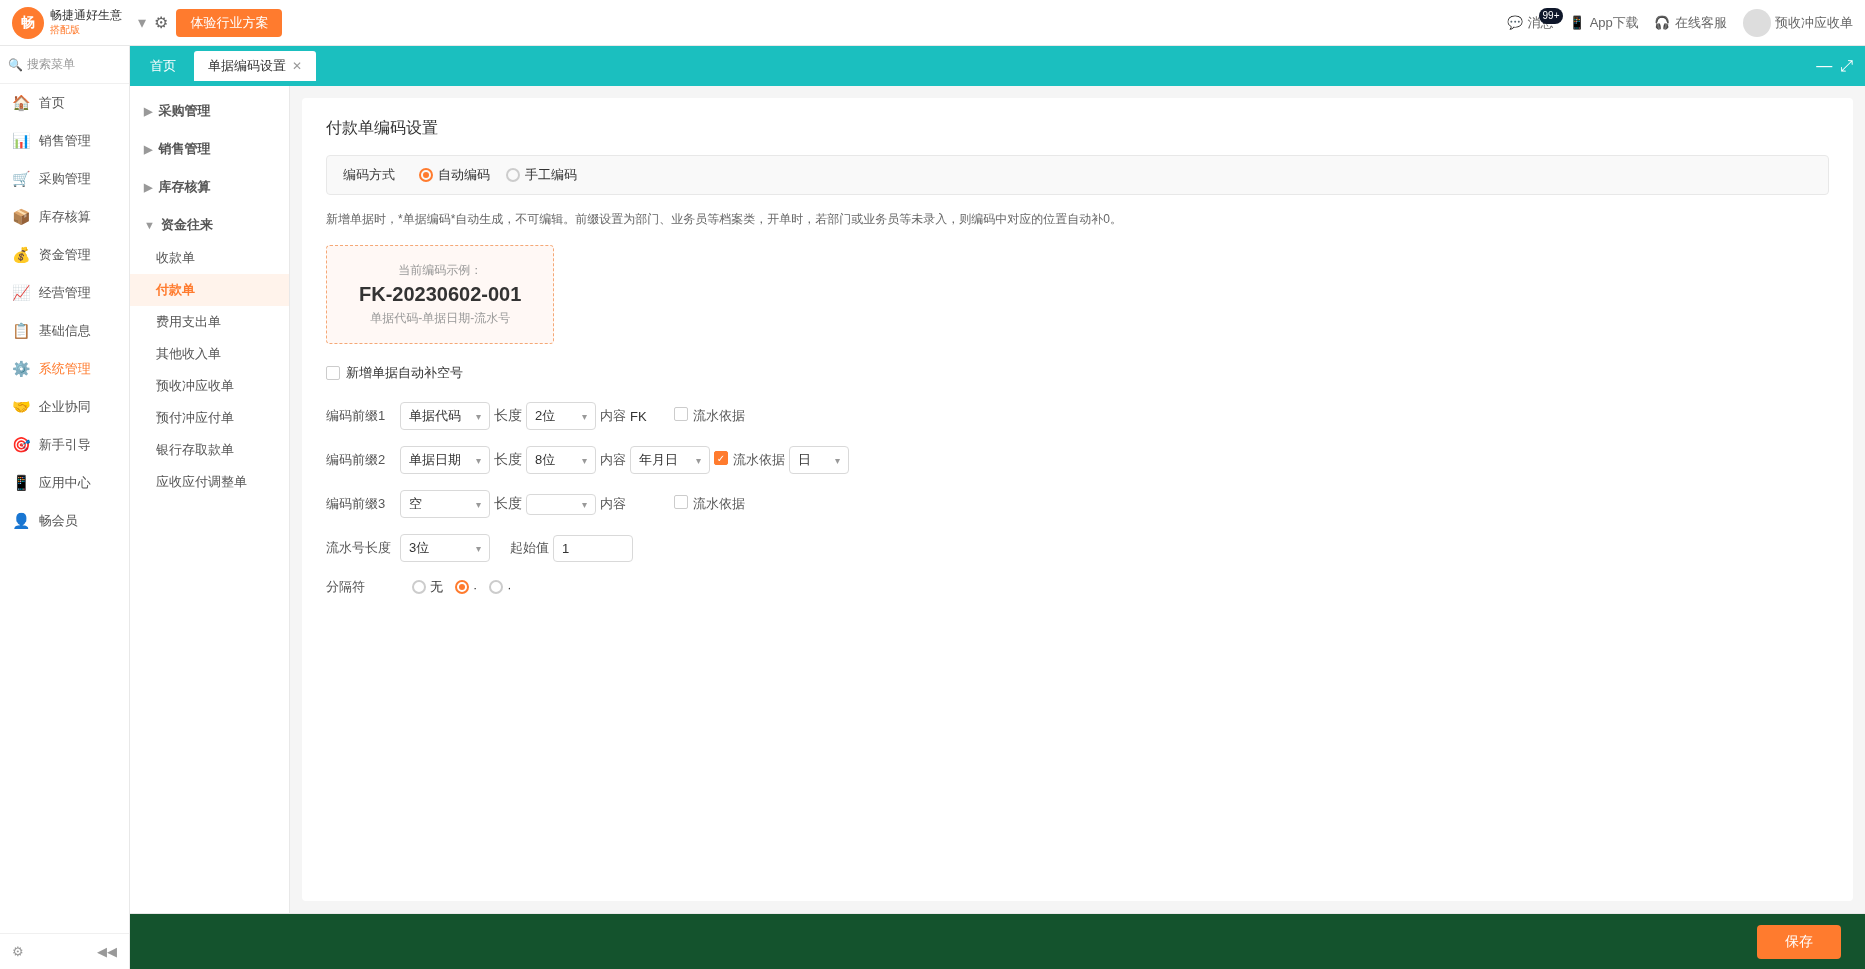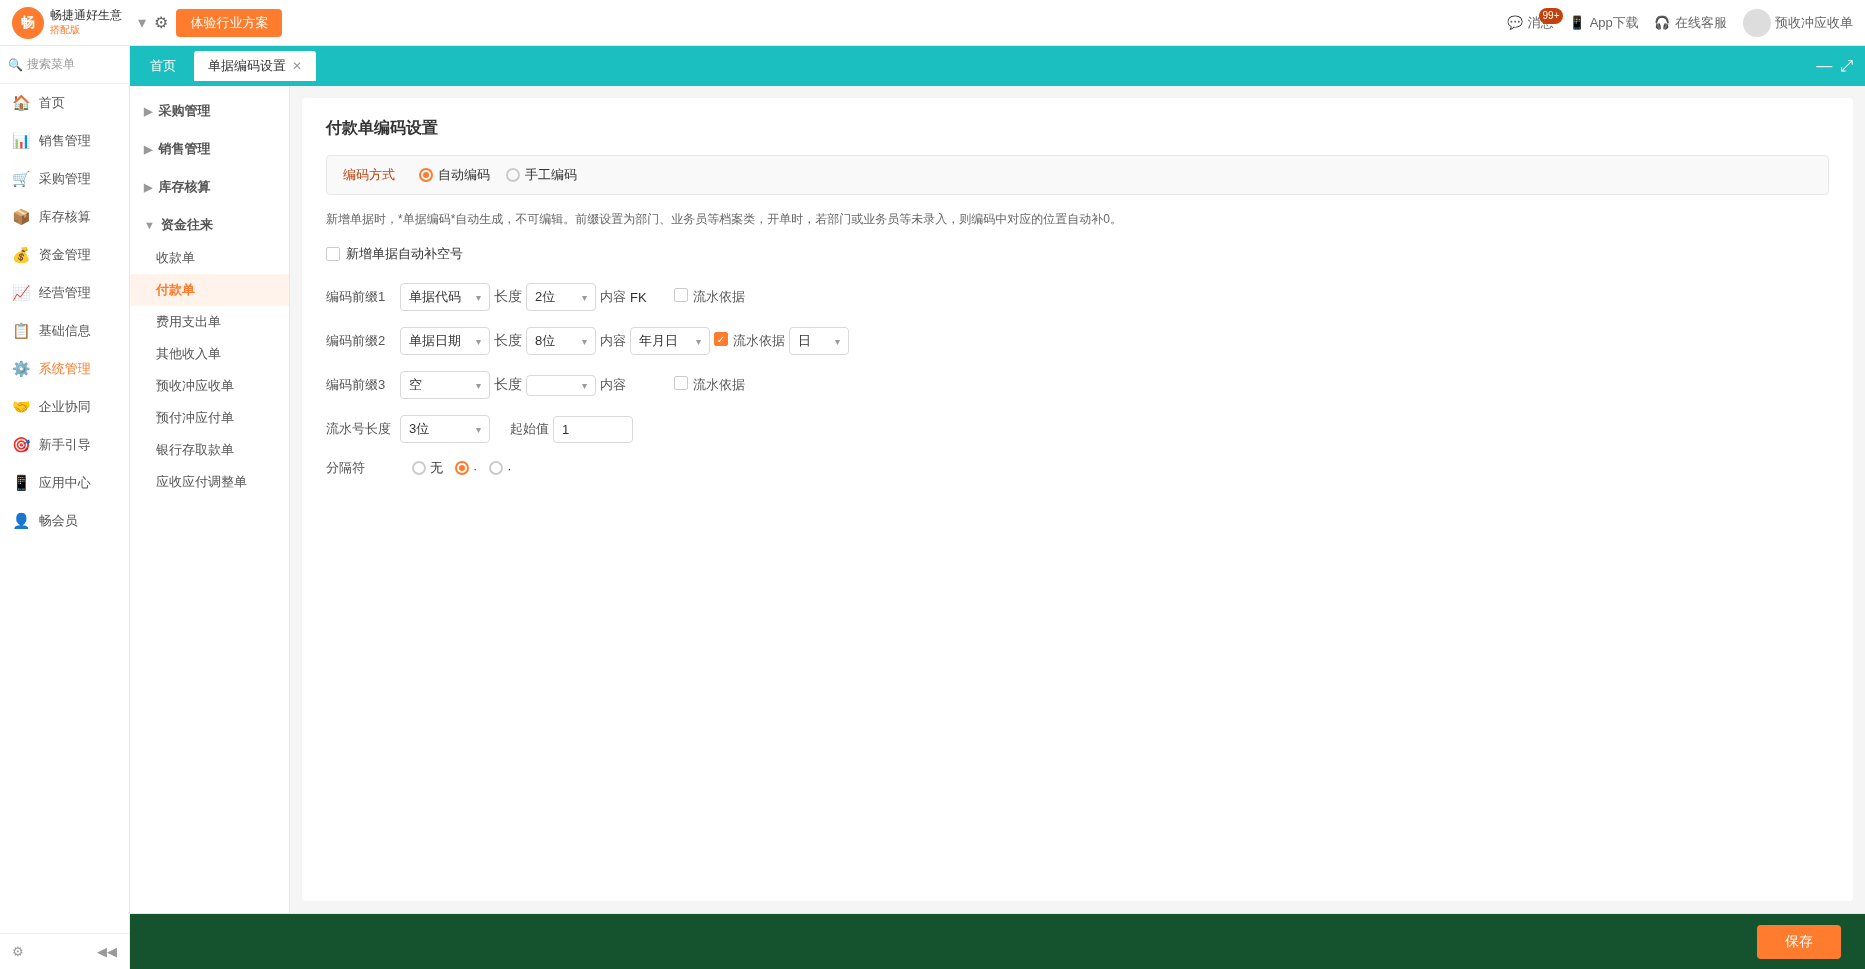--- a/index.html
+++ b/index.html
@@ -60,21 +60,21 @@
     .header-right-item {
       display: flex;
       align-items: center;
       gap: 4px;
       color: #666;
       cursor: pointer;
       font-size: 13px;
       position: relative;
     }
     .msg-badge {
-      background: #c2410c;
+      background: #0f172a;
       color: #fff;
       font-size: 10px;
       border-radius: 8px;
       padding: 1px 4px;
       position: absolute;
       top: -6px;
       right: -10px;
       line-height: 1.4;
     }
     .user-avatar {
@@ -210,37 +210,37 @@
     .main-panel {
       flex: 1;
       padding: 20px 24px;
       overflow-y: auto;
       background: #fff;
       margin: 12px;
       border-radius: 4px;
     }
     .page-title {
       font-size: 16px;
-      font-weight: bold;
+      font-weight: normal;
       color: #333;
       margin-bottom: 16px;
     }
 
     
     .encode-mode-row {
       display: flex;
       align-items: center;
       gap: 24px;
       padding: 10px 16px;
       background: #f9f9f9;
       border: 1px solid #e8e8e8;
       border-radius: 4px;
       margin-bottom: 14px;
     }
-    .encode-label { color: #c2410c; font-size: 13px; text-align: center; }
+    .encode-label { color: #404040; font-size: 13px; text-align: center; }
     .radio-group { display: flex; align-items: center; gap: 16px; }
     .radio-item { display: flex; align-items: center; gap: 5px; cursor: pointer; font-size: 13px; color: #333; }
     .radio-dot {
       width: 14px; height: 14px; border-radius: 50%;
       border: 2px solid #ccc;
       display: flex; align-items: center; justify-content: center;
     }
     .radio-dot.selected { border-color: #ff7b2e; }
     .radio-dot.selected::after {
       content: '';
@@ -551,20 +551,25 @@
               <div class="radio-dot"></div>
               <span>手工编码</span>
             </label>
           </div>
         </div>
 
         
         <div class="info-note">新增单据时，*单据编码*自动生成，不可编辑。前缀设置为部门、业务员等档案类，开单时，若部门或业务员等未录入，则编码中对应的位置自动补0。</div>
 
         
+        <div class="code-preview">
+          <div style="font-size:12px;color:#999;margin-bottom:4px;">当前编码示例：</div>
+          <div class="code-preview-main">FK-20230602-001</div>
+          <div class="code-preview-sub">单据代码-单据日期-流水号</div>
+        </div>
 
         
         <div class="checkbox-row">
           <div class="checkbox-box"></div>
           <span>新增单据自动补空号</span>
         </div>
 
         
         <div class="form-row">
           <span class="form-label">编码前缀1</span>

